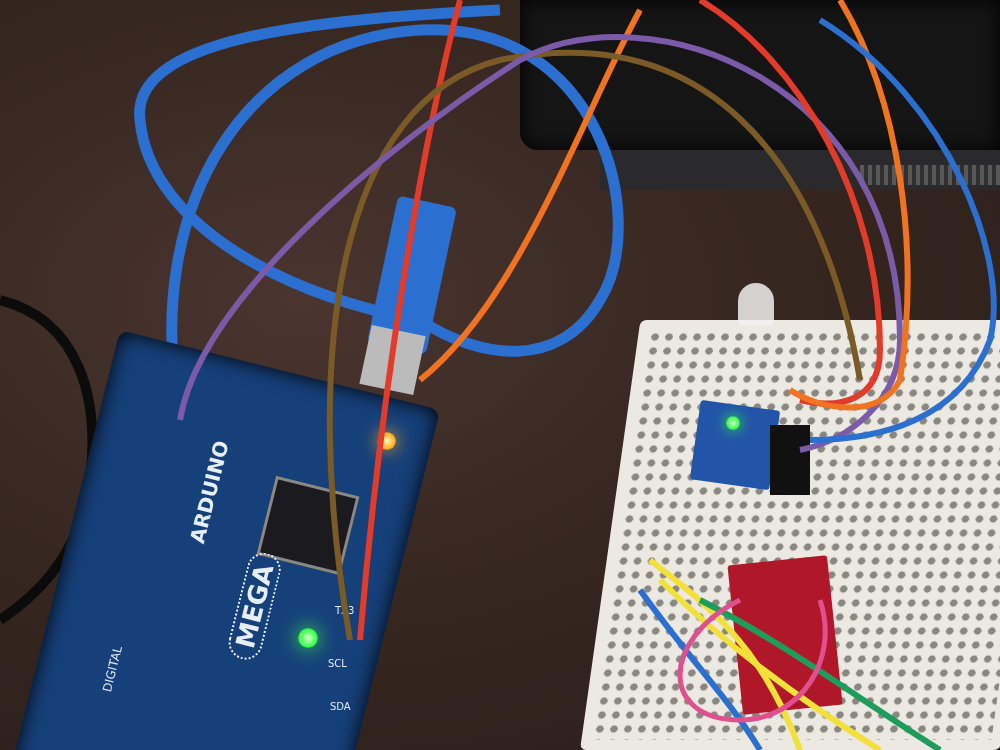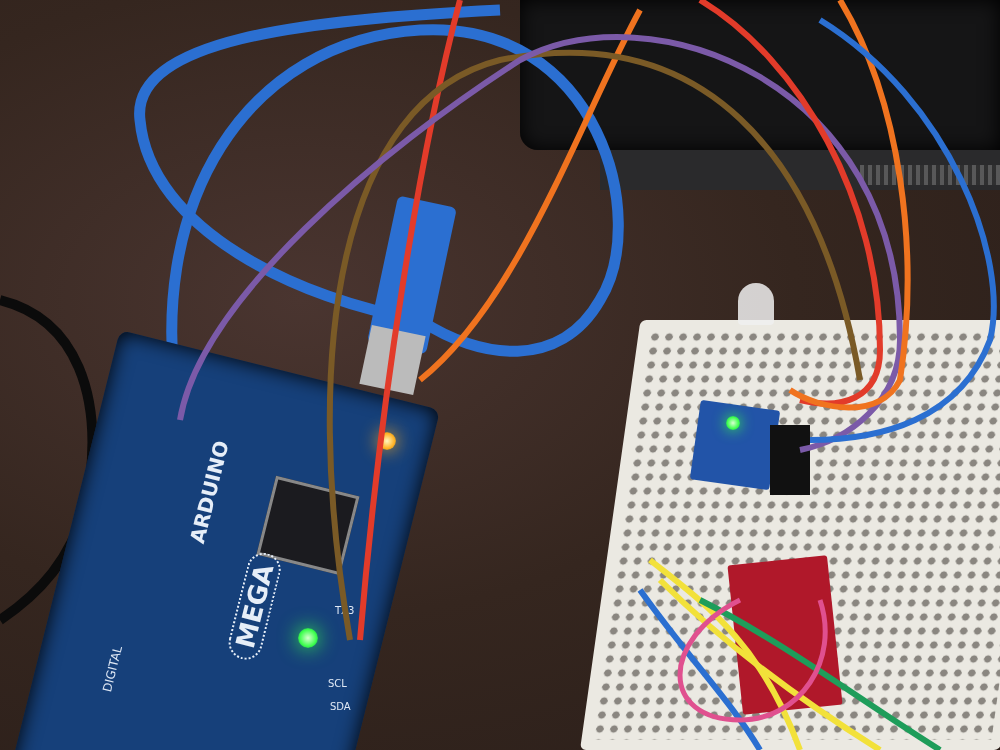--- a/index.html
+++ b/index.html
@@ -46,21 +46,21 @@
   <div class="mega"></div>
   <div class="chip"></div>
   <div class="usb-plug"></div>
   <div class="usb-metal"></div>
 
   <div class="logo">ARDUINO</div>
   <div class="mega-label">MEGA</div>
   <div class="board-text pins-label" style="left:100px;top:690px;font-size:12px">DIGITAL</div>
   <div class="board-text" style="left:335px;top:605px">TX3</div>
   <div class="board-text" style="left:330px;top:701px">SDA</div>
-  <div class="board-text" style="left:328px;top:678px">SCL</div>
+  <div class="board-text" style="left:328px;top:658px">SCL</div>
 
   <div class="led" style="left:378px;top:432px;width:18px;height:18px;background:radial-gradient(#fff6c0,#ffb020 60%,transparent);box-shadow:0 0 18px #ffb020"></div>
   <div class="led" style="left:298px;top:628px;width:20px;height:20px;background:radial-gradient(#d8ffd0,#39ff4a 60%,transparent);box-shadow:0 0 20px #39ff4a"></div>
 
   <div class="rgb-led"></div>
   <div class="gyro"></div>
   <div class="led" style="left:726px;top:416px;width:14px;height:14px;background:radial-gradient(#d8ffd0,#39ff4a 60%,transparent);box-shadow:0 0 14px #39ff4a"></div>
   <div class="jumper-header"></div>
   <div class="imu"></div>
 

